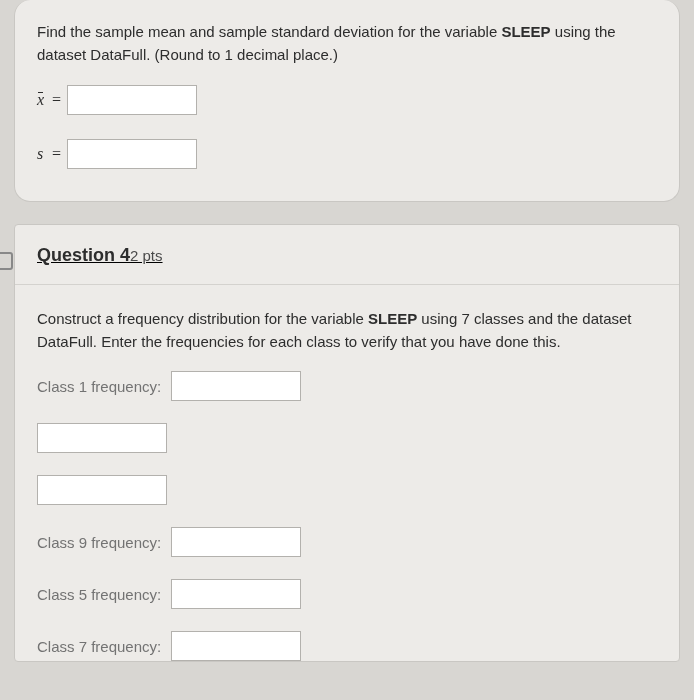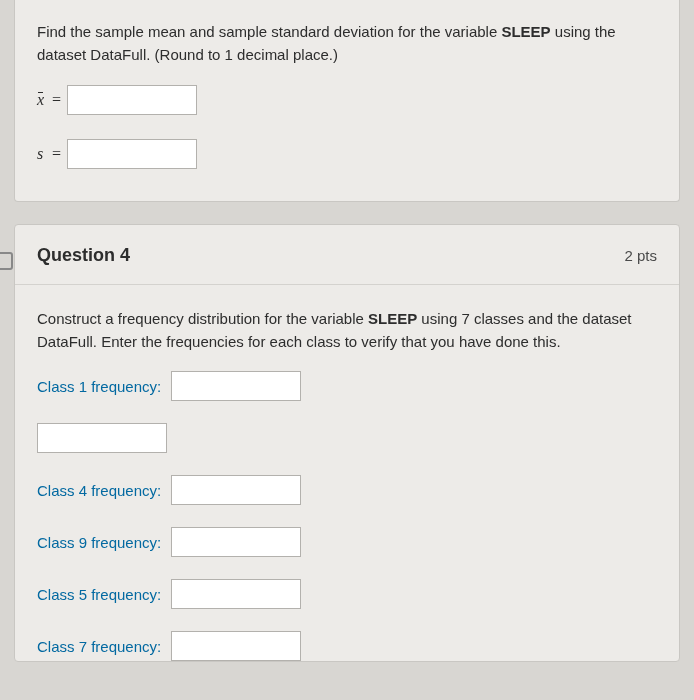--- a/index.html
+++ b/index.html
@@ -31,20 +31,21 @@
       border: 1px solid #c9c7c3;
       border-radius: 4px;
       margin: 0 14px 22px 14px;
       position: relative;
     }
     .card-top {
       margin-top: 0;
       border-top: none;
       border-top-left-radius: 0;
       border-top-right-radius: 0;
+      border-radius: 16px;
     }
     .card-body {
       padding: 20px 22px 24px 22px;
     }
     .instruction-text {
       font-size: 15px;
       line-height: 1.55;
       color: #2d2d2d;
       margin-bottom: 18px;
     }
@@ -88,37 +89,37 @@
       width: 130px;
       height: 30px;
       border: 1px solid #b3b1ad;
       background: #fff;
       padding: 4px 8px;
       font-size: 14px;
       color: #2d2d2d;
     }
     .question-header {
       display: flex;
-      justify-content: space-between;
       align-items: center;
       padding: 20px 22px 18px 22px;
       border-bottom: 1px solid #d4d2ce;
+      text-decoration: underline;
     }
     .question-title {
       font-size: 18px;
       font-weight: bold;
       color: #2d2d2d;
     }
     .question-pts {
       font-size: 15px;
       color: #4a4a4a;
     }
     .freq-label {
       font-size: 15px;
-      color: #0369a1;
+      color: #737373;
       margin-right: 4px;
       min-width: 130px;
     }
     .freq-row {
       display: flex;
       align-items: center;
       margin-bottom: 22px;
     }
     .inner-body {
       padding: 22px 22px 0 22px;
@@ -164,21 +165,20 @@
     </p>
 
     <div class="freq-row">
       <span class="freq-label">Class 1 frequency:</span>
       <input type="text" class="answer-input" value="" style="">
     </div>
     <div class="freq-row">
       <input type="text" class="answer-input" value="" style="">
     </div>
     <div class="freq-row">
-      <span class="freq-label">Class 4 frequency:</span>
       <input type="text" class="answer-input" value="" style="">
     </div>
     <div class="freq-row">
       <span class="freq-label">Class 9 frequency:</span>
       <input type="text" class="answer-input" value="" style="">
     </div>
     <div class="freq-row">
       <span class="freq-label">Class 5 frequency:</span>
       <input type="text" class="answer-input" value="" style="">
     </div>

